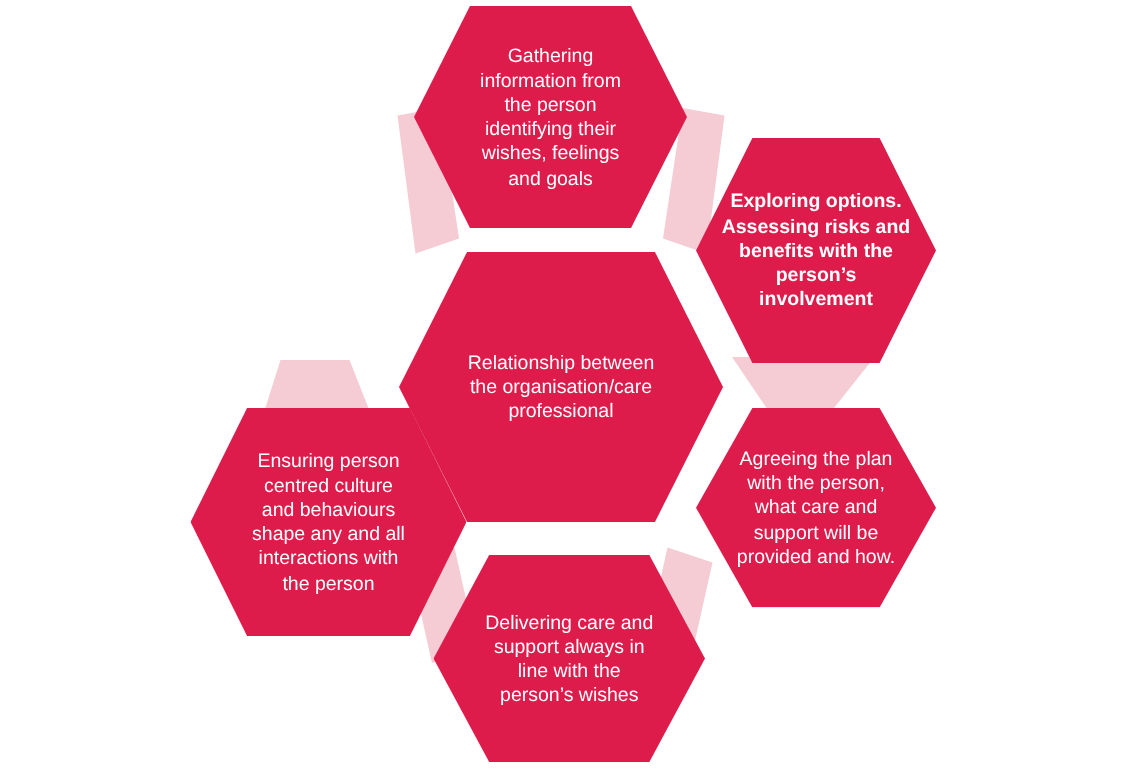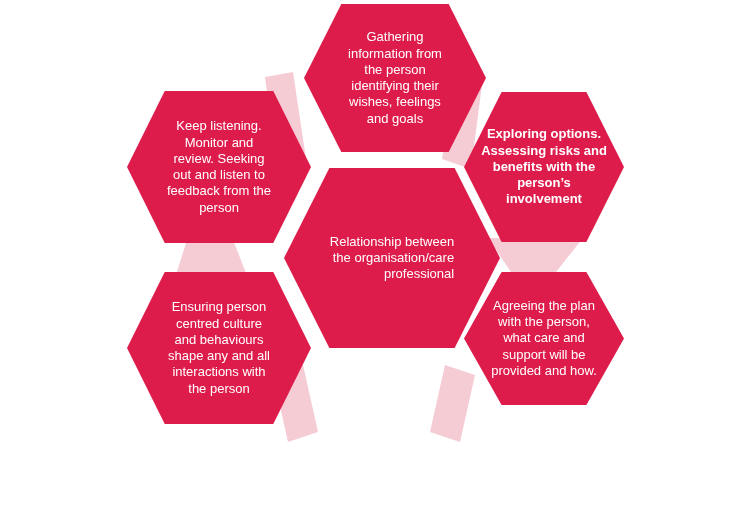--- a/index.html
+++ b/index.html
@@ -19,27 +19,27 @@
     background:var(--hex-color,#de1c4b);
     font-size:13px;line-height:1.25;
     white-space:pre-line;
     box-sizing:border-box;
     padding:0 8px;
   }
   .hex-wide{clip-path:polygon(20.5% 0,79.5% 0,100% 50%,79.5% 100%,20.5% 100%,0 50%);}
   .hex-narrow{clip-path:polygon(23.5% 0,76.5% 0,100% 50%,76.5% 100%,23.5% 100%,0 50%);}
   .hex-center{clip-path:polygon(21% 0,79% 0,100% 50%,79% 100%,21% 100%,0 50%);}
 
-  .hex-top         {left:304px;top:4px;  width:182px;height:148px;}
+  .hex-top         {left:276px;top:4px;  width:182px;height:148px;}
   .hex-top-right   {left:464px;top:92px; width:160px;height:150px;font-weight:bold;}
   .hex-bottom-right{left:464px;top:272px;width:160px;height:133px;}
   .hex-bottom      {left:289px;top:370px;width:181px;height:138px;}
   .hex-bottom-left {left:127px;top:272px;width:184px;height:152px;}
   .hex-top-left    {left:127px;top:91px; width:184px;height:152px;}
-  .hex-middle      {left:284px;top:168px;width:216px;height:180px;text-align:right;}
+  .hex-middle      {left:266px;top:168px;width:216px;height:180px;}
 
   .conn{fill:var(--connector-color,#f5cbd4);}
 </style>
 </head>
 <body>
 
 <div class="stage">
 
   <svg class="connector-layer" viewBox="0 0 748 516" xmlns="http://www.w3.org/2000/svg">
     <polygon class="conn" points="265,77 293,72 306,159 277,169"></polygon>
@@ -62,32 +62,30 @@
 benefits with the
 person’s
 involvement</div>
 
   <div class="hex hex-narrow hex-bottom-right">Agreeing the plan
 with the person,
 what care and
 support will be
 provided and how.</div>
 
+  <div class="hex hex-wide hex-bottom">Delivering care and
+support always in
+line with the
+person’s wishes</div>
 
   <div class="hex hex-wide hex-bottom-left">Ensuring person
 centred culture
 and behaviours
 shape any and all
 interactions with
 the person</div>
 
-  <div class="hex hex-wide hex-top-left">Keep listening.
-Monitor and
-review. Seeking
-out and listen to
-feedback from the
-person</div>
 
   <div class="hex hex-center hex-middle">Relationship between
 the organisation/care
 professional</div>
 
 </div>
 
 </body></html>

